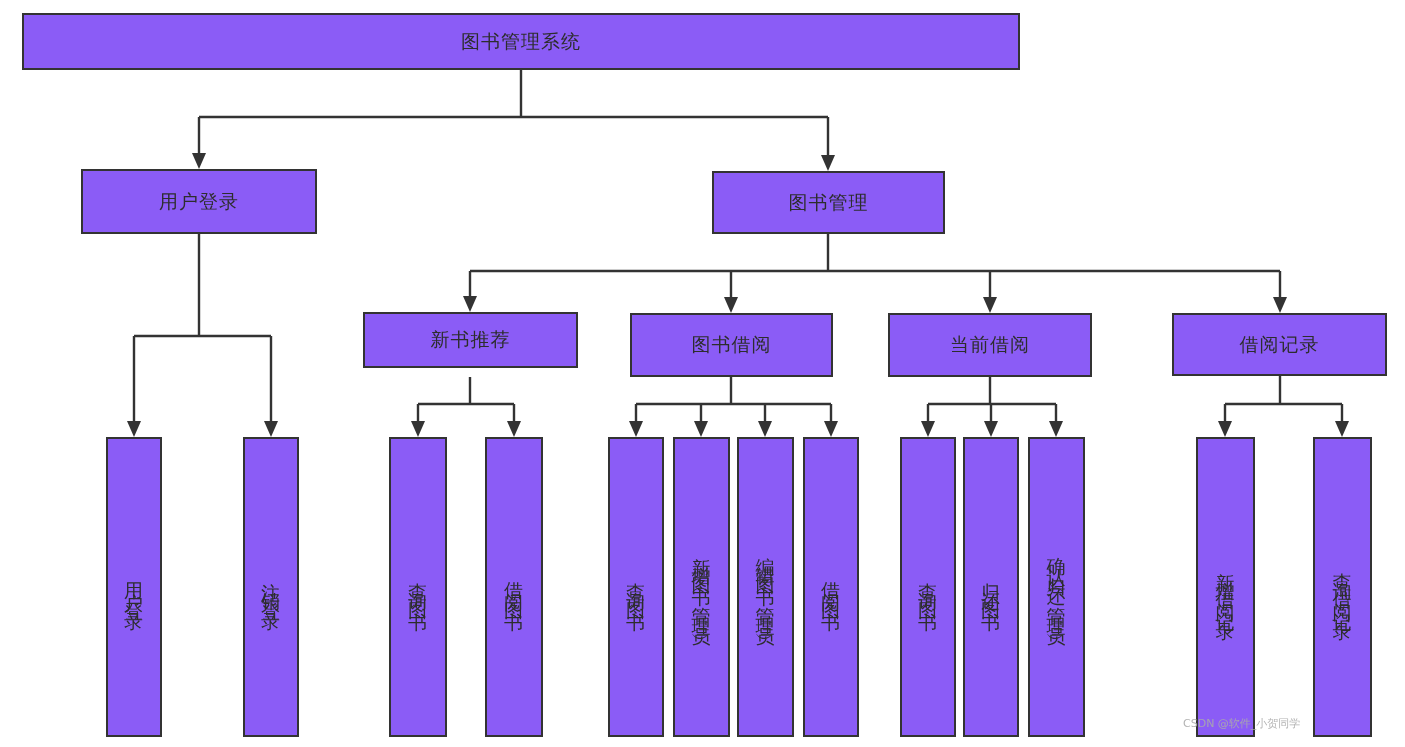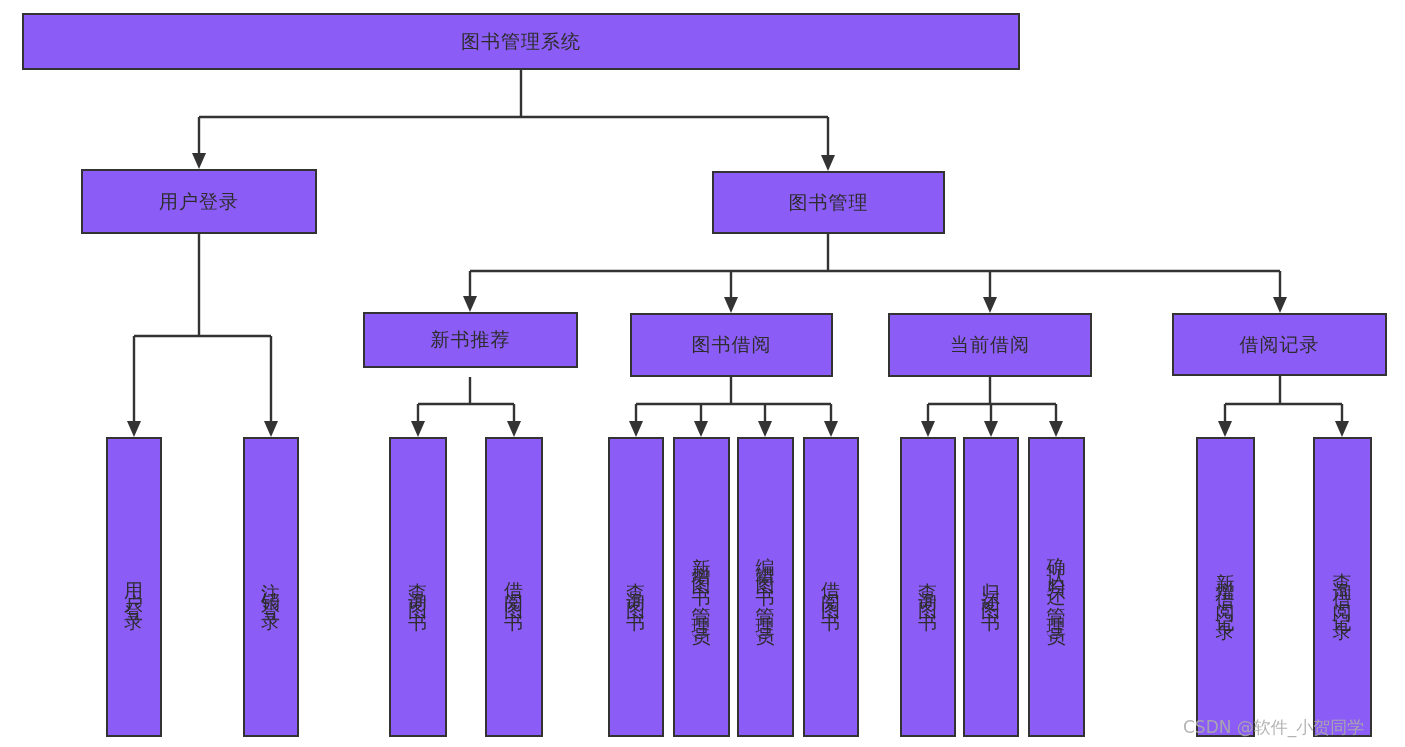--- a/index.html
+++ b/index.html
@@ -38,21 +38,21 @@
     text-orientation: mixed;
     font-size: 19px;
     letter-spacing: 10px;
     line-height: 1.2;
   }
   .watermark {
     position: absolute;
     left: 1183px;
     top: 716px;
     z-index: 2;
-    font-size: 17px;
+    font-size: 11px;
     color: #ababab;
     opacity: 0.9;
     white-space: nowrap;
   }
 </style>
 </head>
 <body>
 
 <div class="stage">
 

